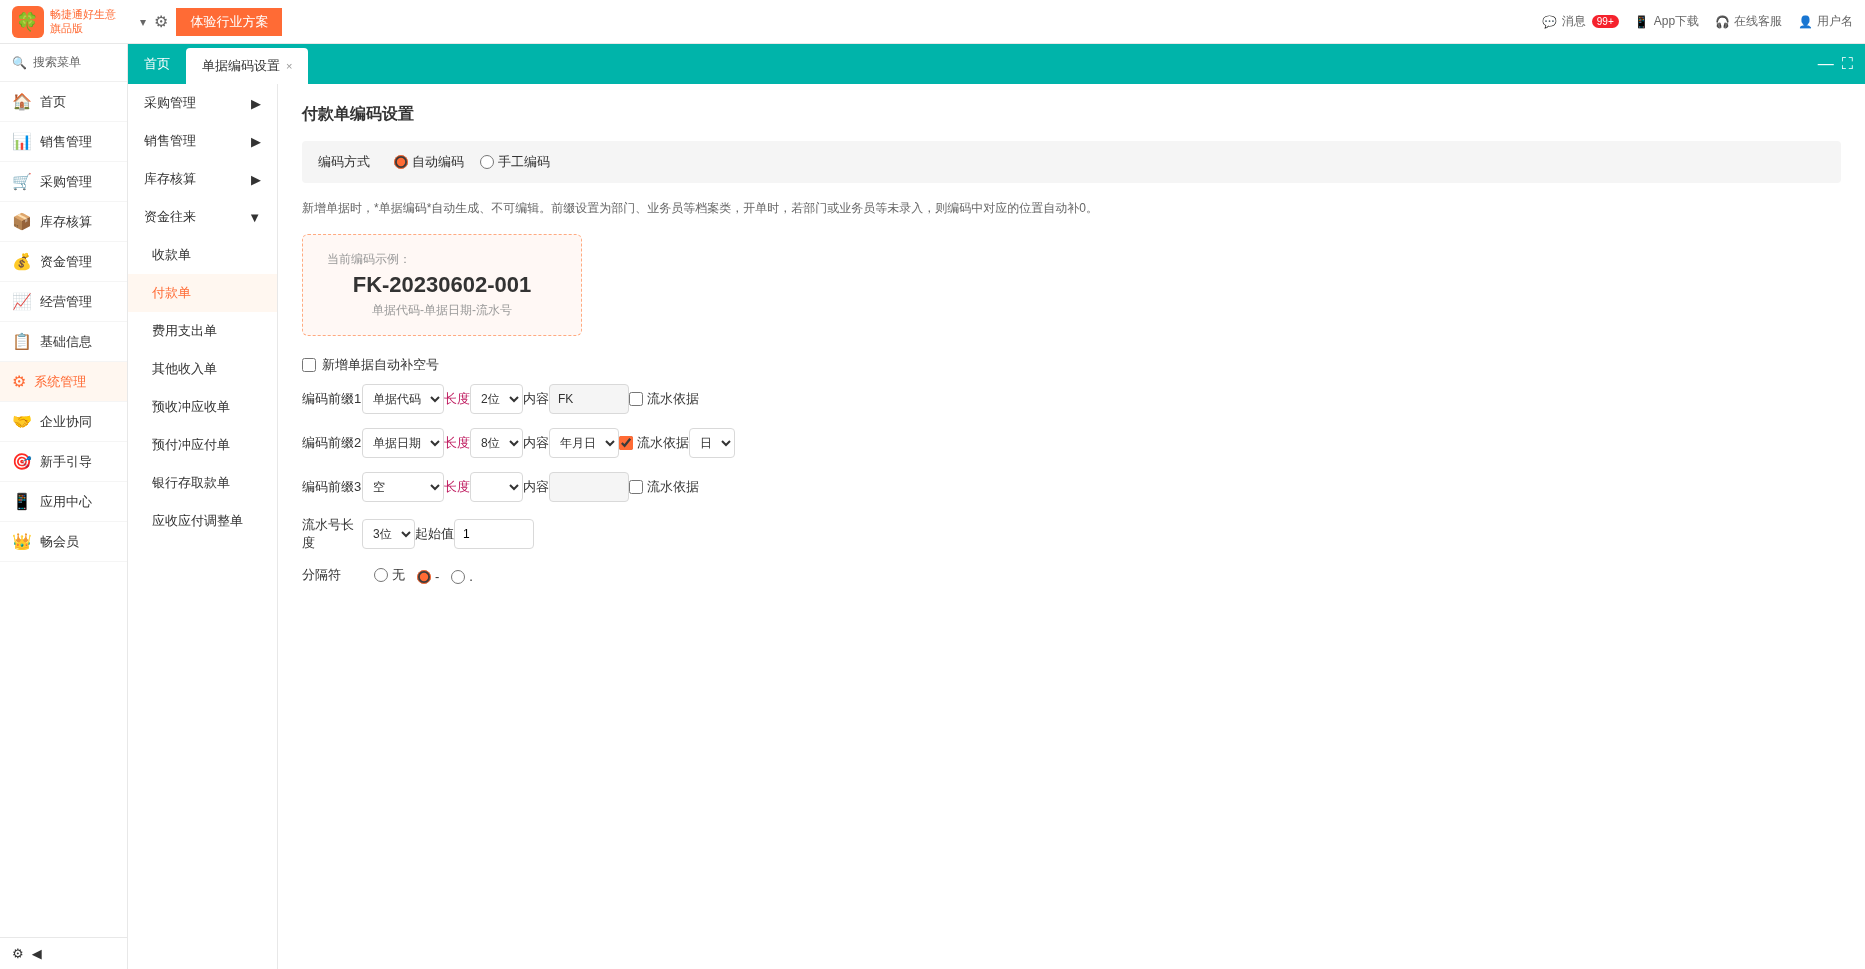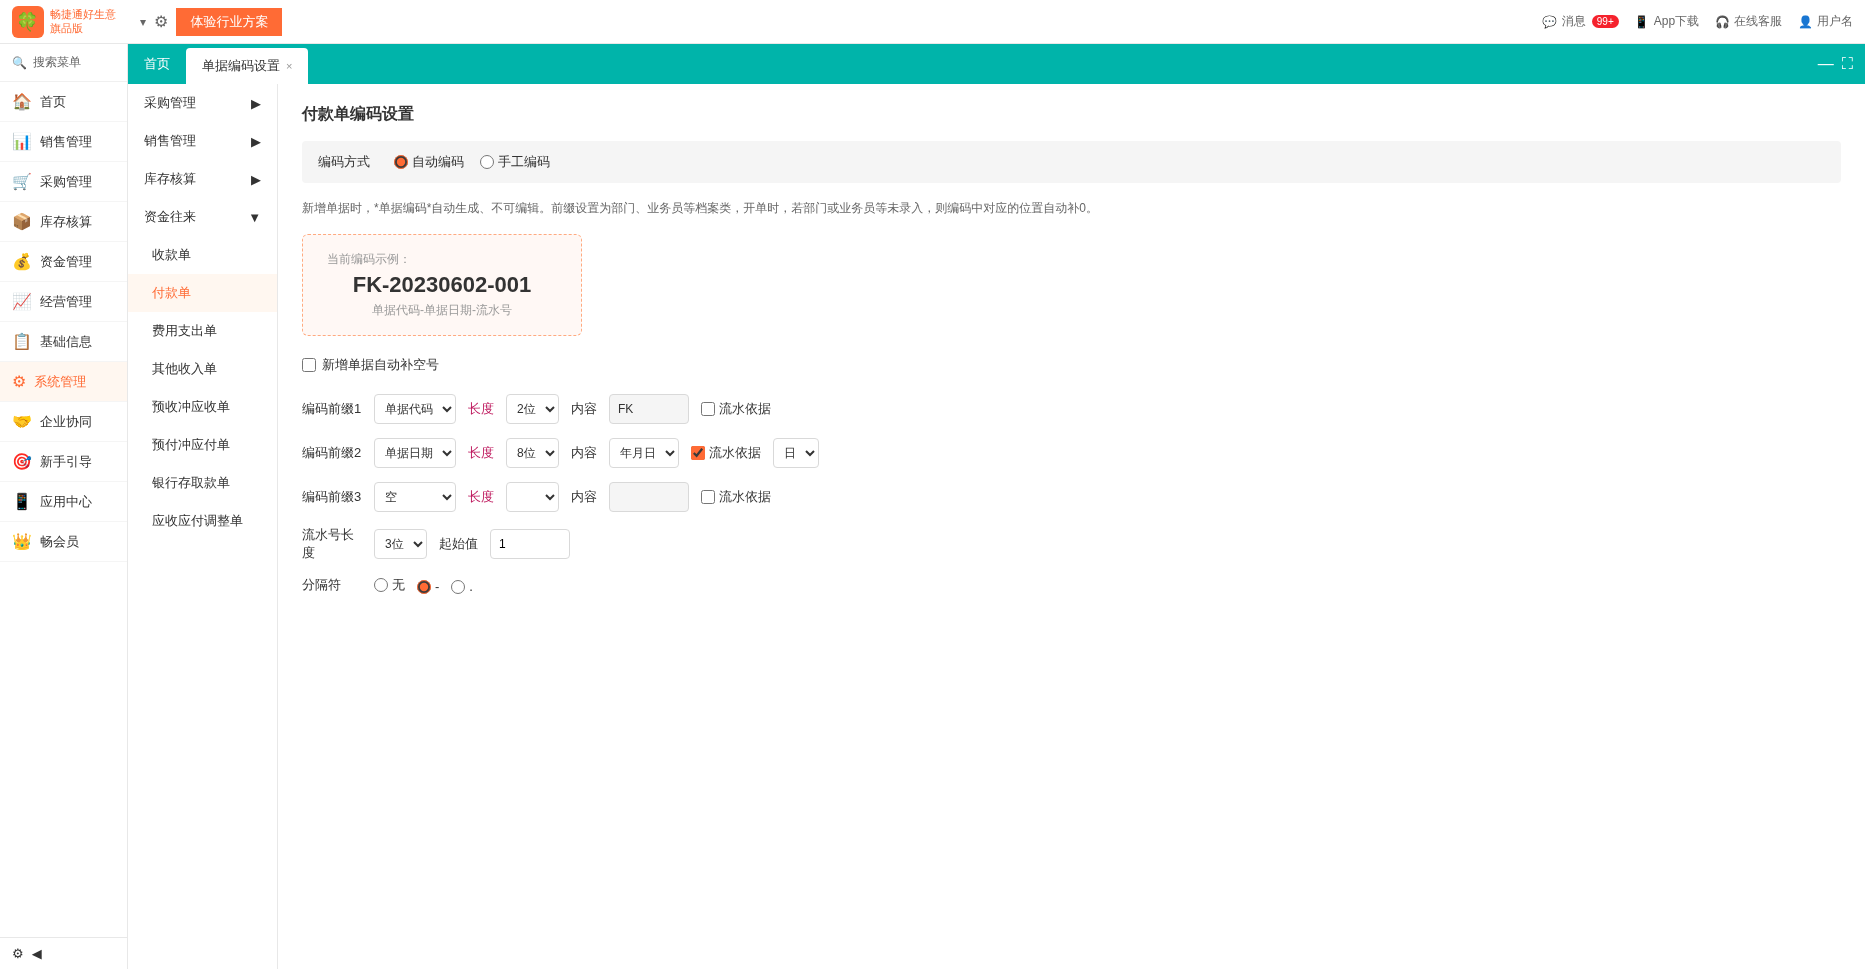--- a/index.html
+++ b/index.html
@@ -225,29 +225,28 @@
     .preview-desc {
       font-size: 12px;
       color: #999;
       text-align: center;
       margin-top: 4px;
     }
 
     
     .auto-fill-row {
       display: flex; align-items: center; gap: 6px;
-      margin-bottom: 20px;
+      margin-bottom: 10px;
     }
     .checkbox-input { accent-color: #ff6b35; width: 14px; height: 14px; }
 
     
     .form-row {
       display: flex;
       align-items: center;
-      gap: 12px;
       margin-bottom: 14px;
     }
     .form-label { font-size: 13px; color: #333; width: 60px; flex-shrink: 0; }
     .length-label { font-size: 13px; color: #be185d; flex-shrink: 0; }
     .content-label { font-size: 13px; color: #333; flex-shrink: 0; }
     .content-value {
       height: 30px;
       border: 1px solid #d9d9d9;
       border-radius: 4px;
       padding: 0 8px;

